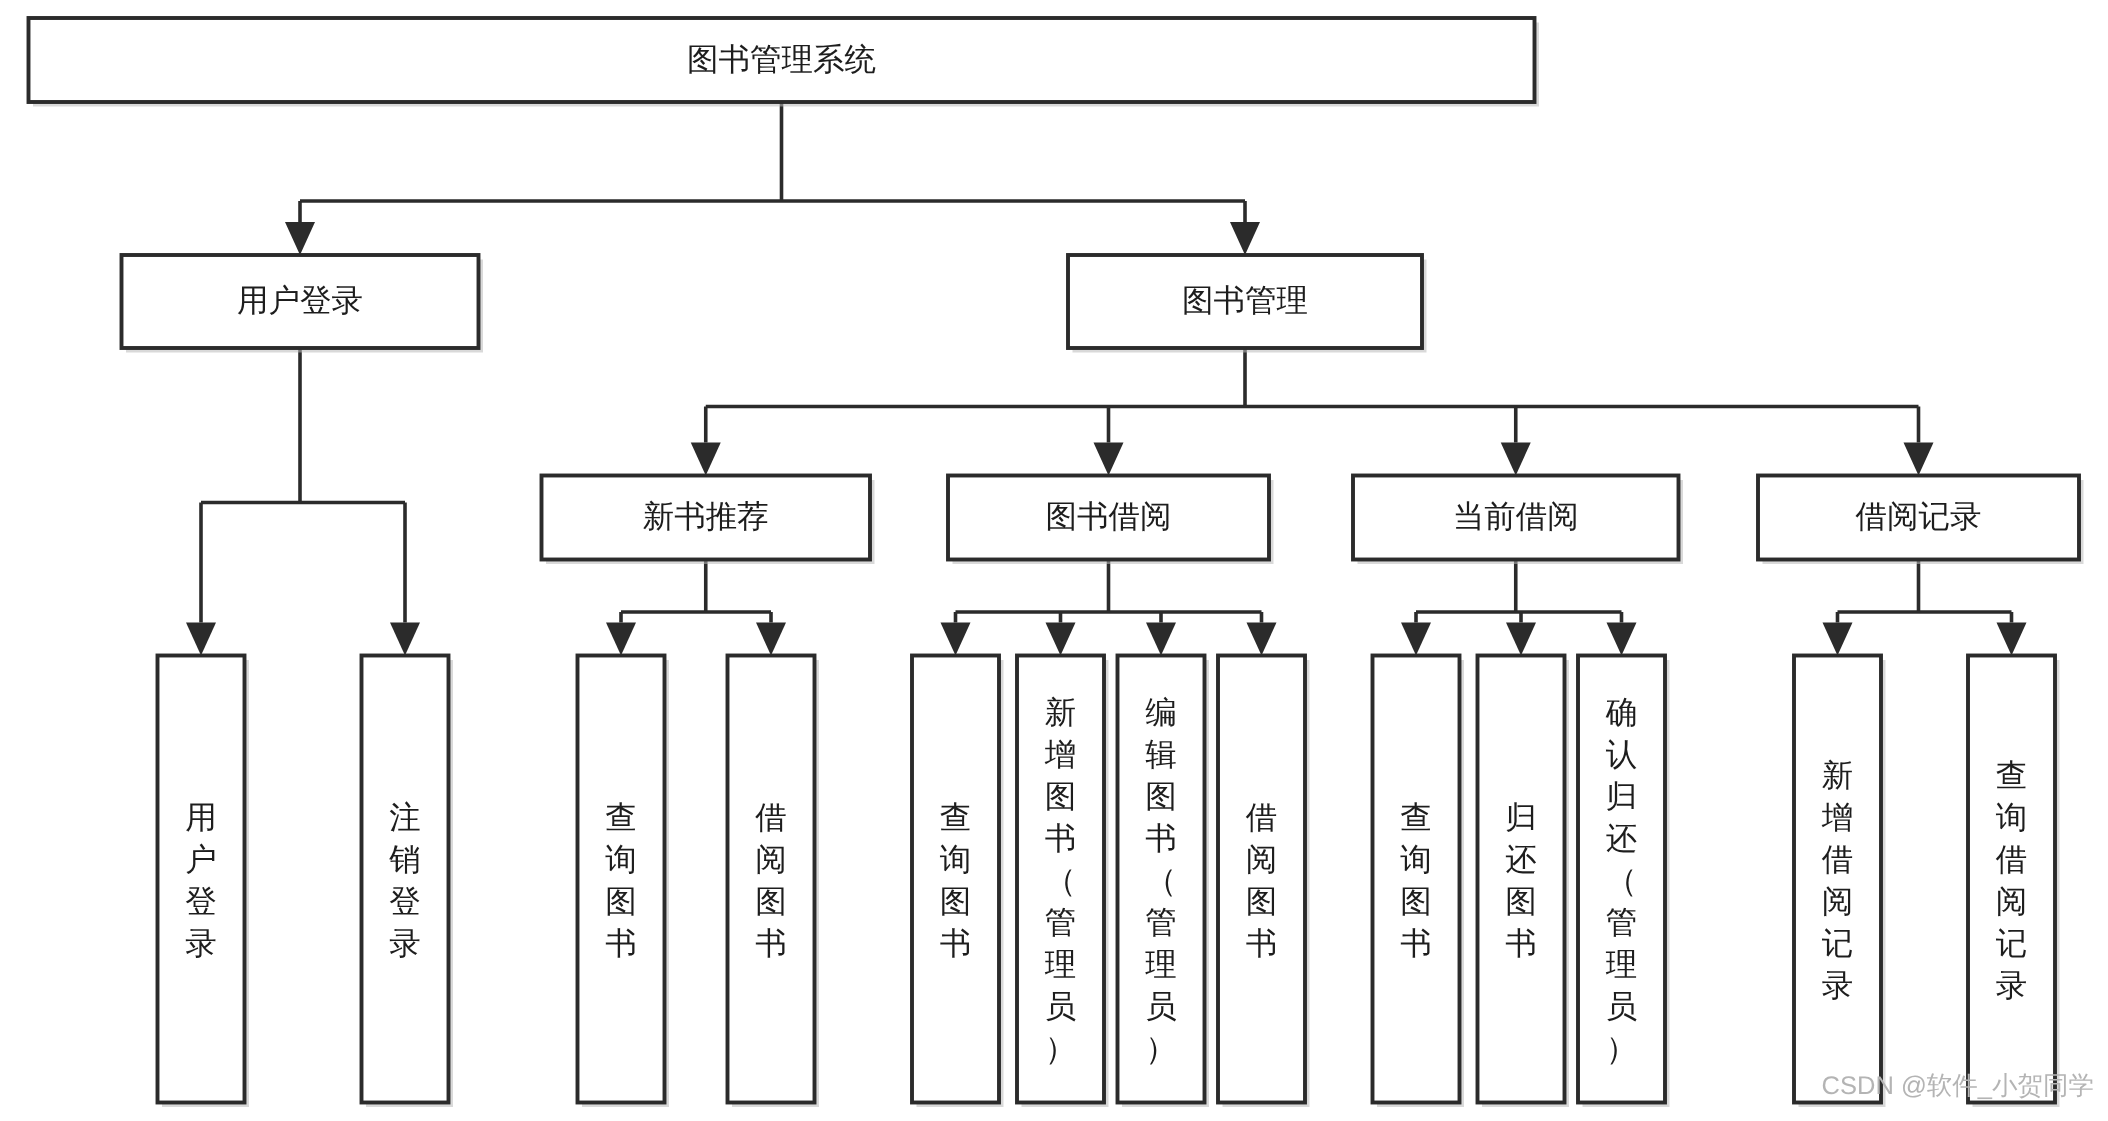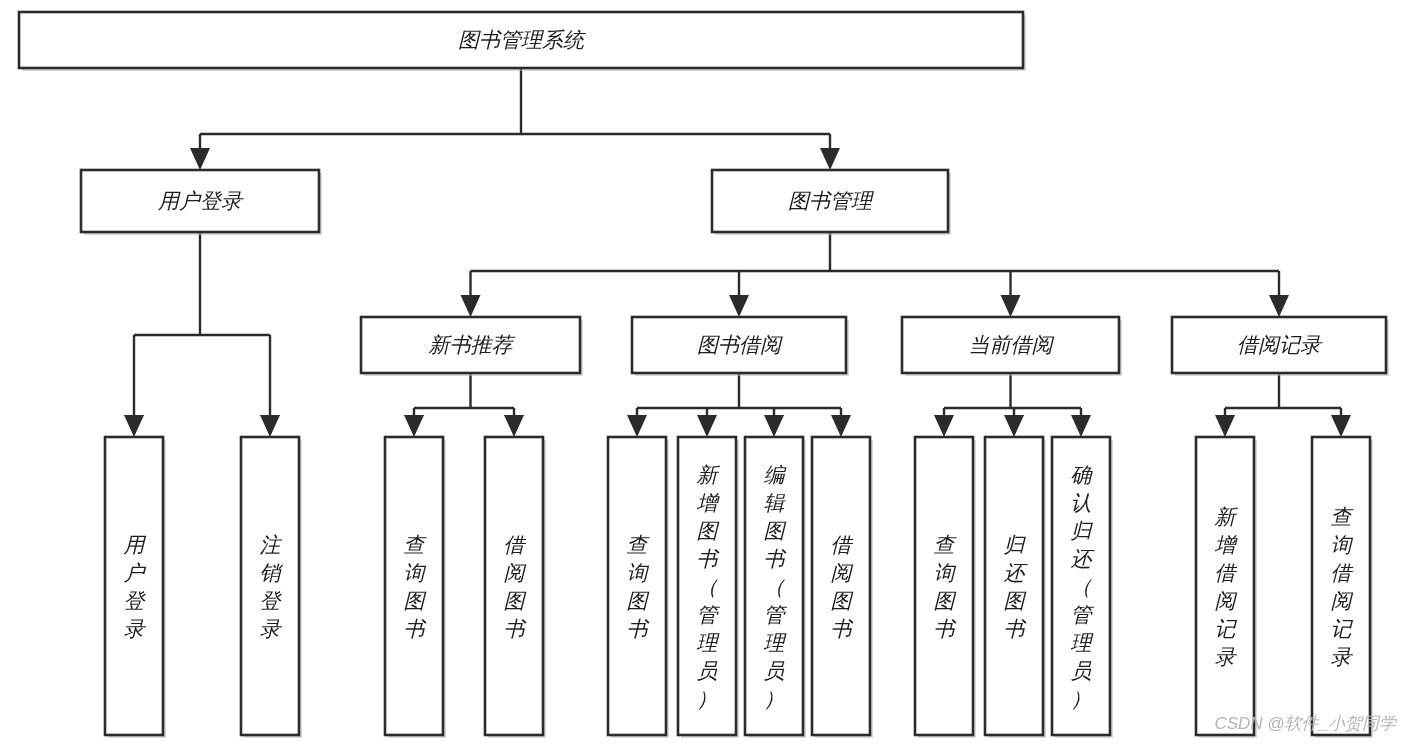--- a/index.html
+++ b/index.html
@@ -10,21 +10,20 @@
   }
   body {
     font-family: "Liberation Sans", "DejaVu Sans", sans-serif;
   }
   #diagram-root {
     position: relative;
     width: 1405px;
     height: 747px;
     background: #ffffff;
     overflow: hidden;
-    font-style: italic;
   }
   svg.diagram-canvas {
     position: absolute;
     left: 0;
     top: 0;
     width: 1405px;
     height: 747px;
     display: block;
   }
   .node-box {

